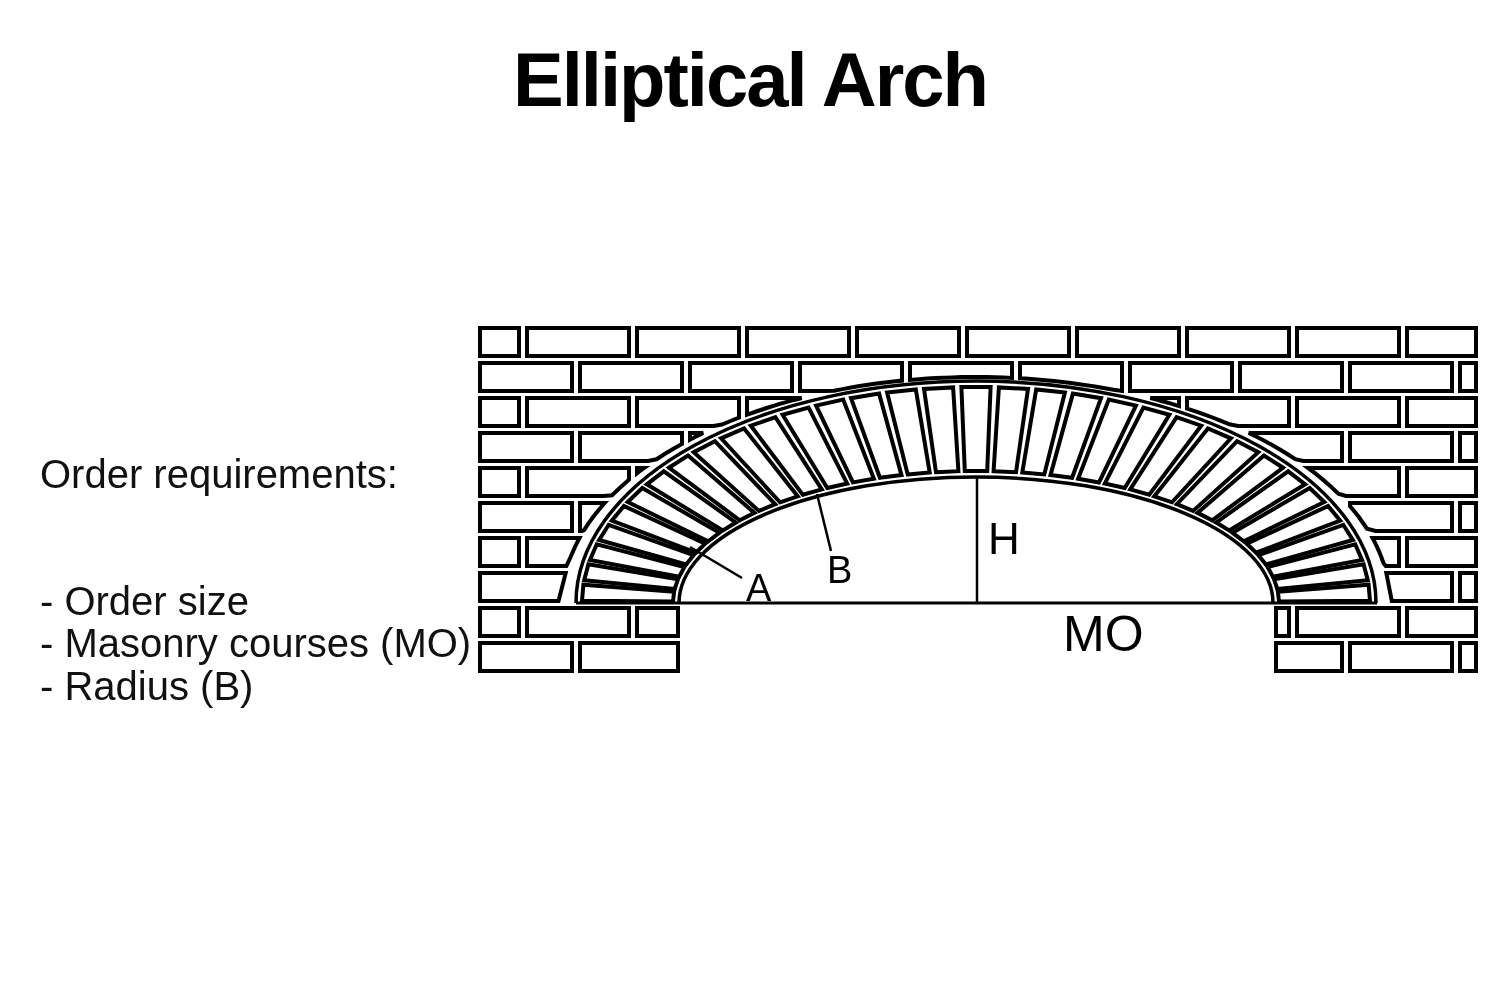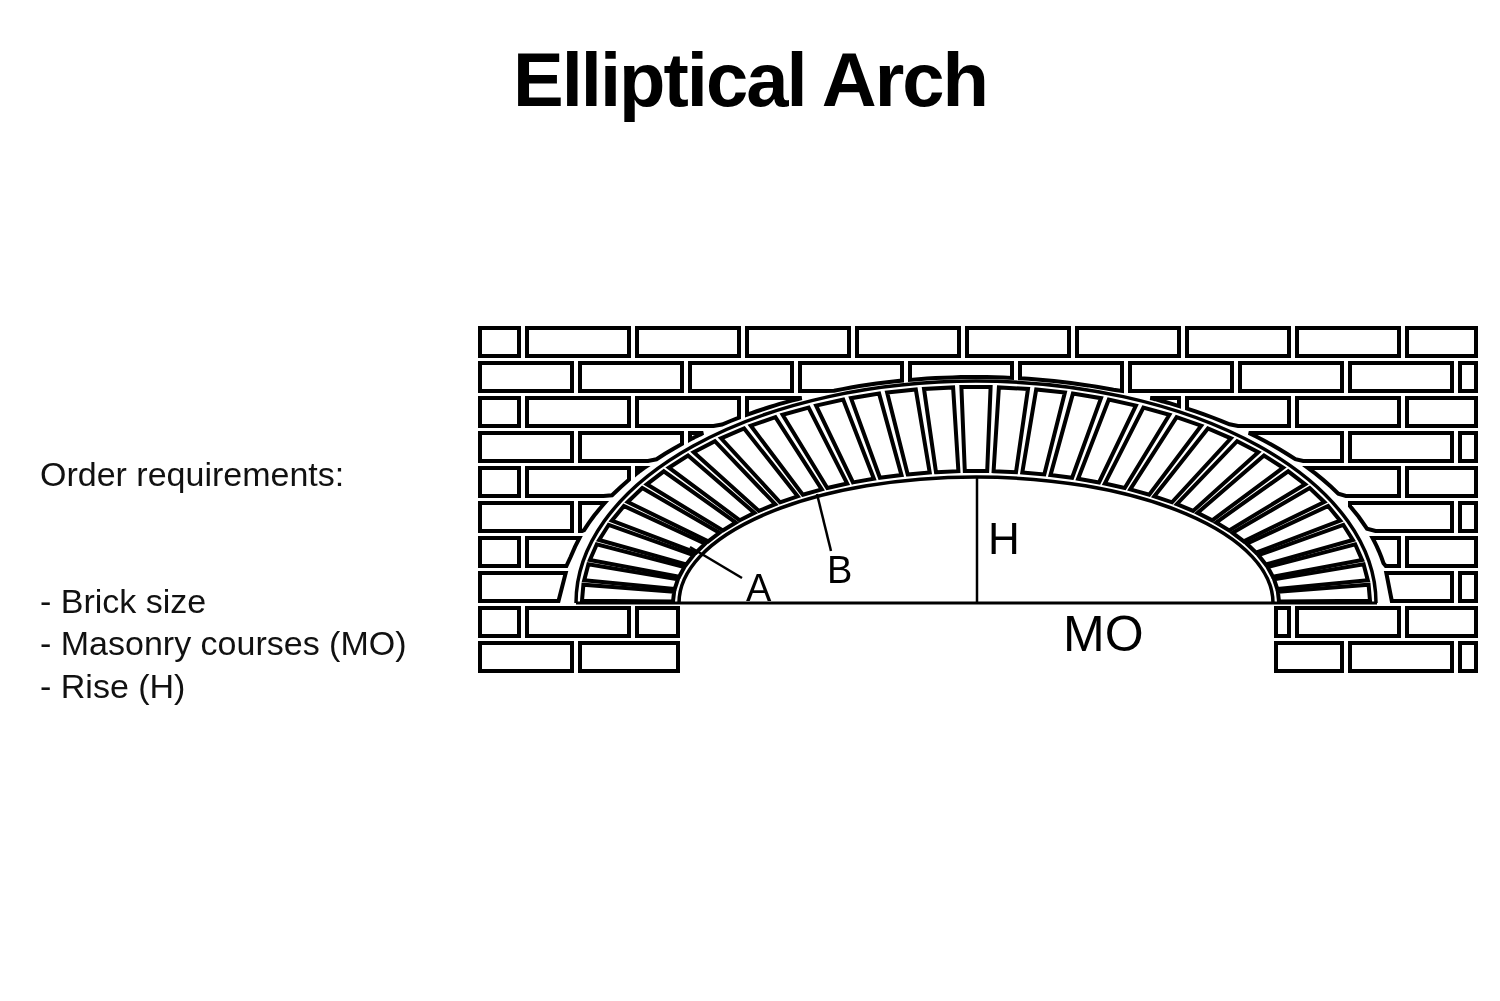--- a/index.html
+++ b/index.html
@@ -1,32 +1,32 @@
 <!DOCTYPE html>
 <html><head>
 <meta charset="utf-8">
 <style>
   html,body{margin:0;padding:0;background:#fff;}
   #stage{position:relative;width:1500px;height:849px;background:#fff;overflow:hidden;
          font-family:"Liberation Sans",sans-serif;color:#000;}
   #title{position:absolute;left:0;top:36px;width:100%;text-align:center;
          font-size:76px;font-weight:bold;letter-spacing:-2px;color:#000;}
-  #reqs{position:absolute;left:40px;top:368px;font-size:34px;line-height:42.4px;
+  #reqs{position:absolute;left:40px;top:368px;font-size:40px;line-height:42.4px;
         color:#111;white-space:pre;}
   #diagram-svg{position:absolute;left:0;top:0;}
   svg text{font-family:"Liberation Sans",sans-serif;fill:#000;}
 </style>
 </head>
 <body>
 
 <div id="stage">
   <div id="title">Elliptical Arch</div>
   <div id="reqs">
     <div>Order requirements:</div>
-    <div id="req-items"><div>- Brick size</div><div>- Masonry courses (MO)</div><div>- Rise (H)</div></div>
+    <div id="req-items"><div>- Order size</div><div>- Masonry courses (MO)</div><div>- Radius (B)</div></div>
   </div>
   <svg id="diagram-svg" width="1500" height="1001" viewBox="0 0 1500 1001" xmlns="http://www.w3.org/2000/svg">
       <g fill="#fff" stroke="#000000" stroke-width="4" stroke-linejoin="miter">
         <rect x="480.0" y="328" width="39.0" height="28"></rect>
         <rect x="527.0" y="328" width="102.0" height="28"></rect>
         <rect x="637.0" y="328" width="102.0" height="28"></rect>
         <rect x="747.0" y="328" width="102.0" height="28"></rect>
         <rect x="857.0" y="328" width="102.0" height="28"></rect>
         <rect x="967.0" y="328" width="102.0" height="28"></rect>
         <rect x="1077.0" y="328" width="102.0" height="28"></rect>

